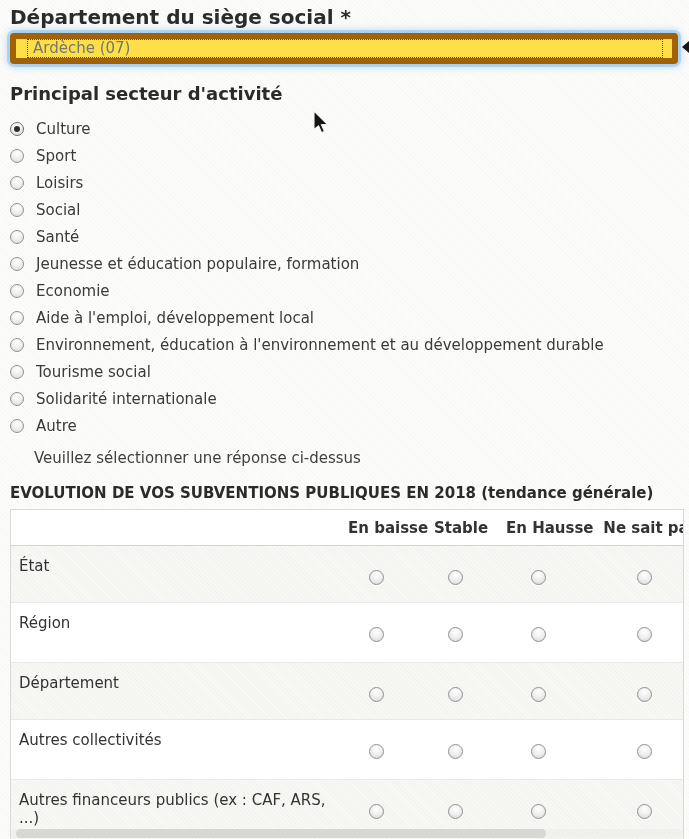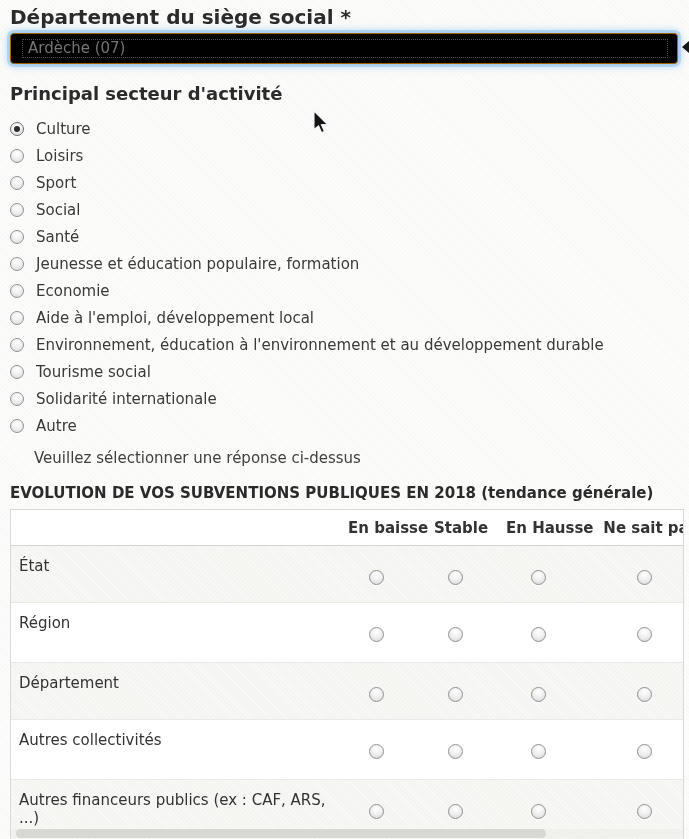--- a/index.html
+++ b/index.html
@@ -14,22 +14,22 @@
   }
   .content { padding:8px 0 0 10px; }
 
   .field-label {
     font-weight:bold; font-size:20px; color:#2b2b2b; line-height:19px;
     margin-bottom:6px;
   }
 
   .select-box {
     width:668px; height:31px;
-    background:#000000;
-    border:1px solid #a16207;
+    background:#fde047;
+    border:6px solid #a16207;
     border-radius:4px;
     box-shadow: inset 0 1px 1px rgba(0,0,0,0.06),
                 0 0 0 3px rgba(118,180,233,0.38),
                 0 0 9px 2px rgba(102,175,233,0.55);
     display:flex; align-items:center;
     cursor:default;
   }
   .select-focus-ring {
     flex:1; margin:0 9px 0 11px;
     border:1px dotted #4a4a4a;
@@ -135,25 +135,25 @@
 
   <div class="section-label">Principal secteur d'activité</div>
 
   <ul class="radio-list">
     <li class="radio-item">
       <span class="radio checked"></span>
       <span class="opt-label">Culture</span>
     </li>
     <li class="radio-item">
       <span class="radio"></span>
+      <span class="opt-label">Sport</span>
+    </li>
+    <li class="radio-item">
+      <span class="radio"></span>
       <span class="opt-label">Loisirs</span>
-    </li>
-    <li class="radio-item">
-      <span class="radio"></span>
-      <span class="opt-label">Sport</span>
     </li>
     <li class="radio-item">
       <span class="radio"></span>
       <span class="opt-label">Social</span>
     </li>
     <li class="radio-item">
       <span class="radio"></span>
       <span class="opt-label">Santé</span>
     </li>
     <li class="radio-item">

